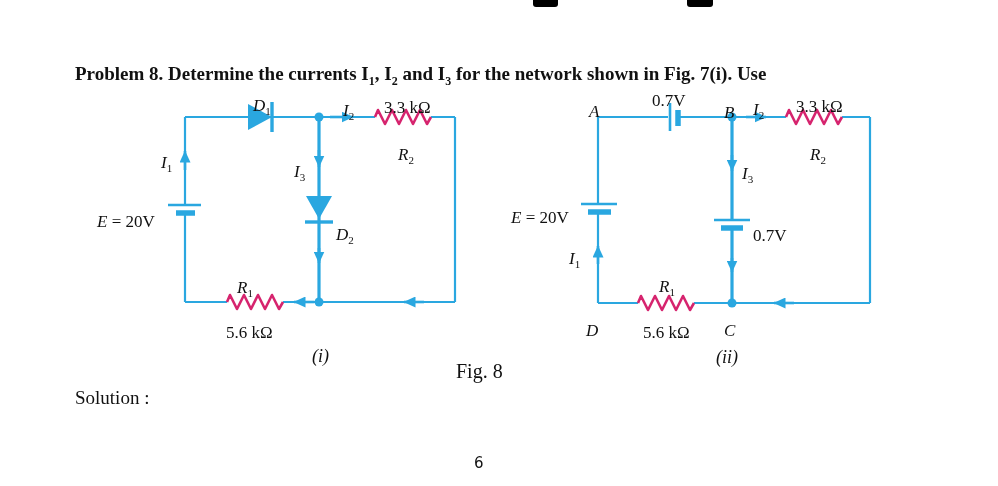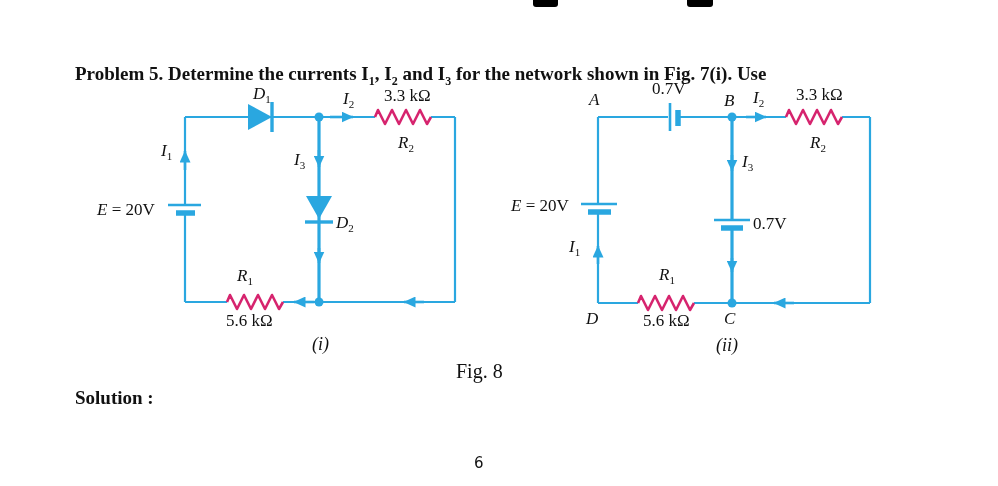--- a/index.html
+++ b/index.html
@@ -2,26 +2,26 @@
 <html style="--wire: #2aa7e0; --resistor: #d6246e; --ink: #111111;"><head>
 <meta charset="utf-8">
 <style>
   html,body{margin:0;padding:0;background:#ffffff;}
   #page{position:relative;width:998px;height:486px;background:#fff;overflow:hidden;
         font-family:"Liberation Serif", serif;color:var(--ink,#111);}
   .cutmark{position:absolute;background:#000;border-radius:0 0 3px 3px;}
   #heading{position:absolute;left:75px;top:6px;width:840px;font-weight:bold;
            font-size:19px;line-height:27px;white-space:pre-wrap;}
   #heading sub{font-size:12px;}
-  .lbl{position:absolute;font-size:17px;line-height:20px;white-space:pre;}
+  .lbl{position:absolute;font-size:17px;line-height:20px;white-space:pre;margin-top:12px;}
   .lbl sub{font-size:11px;line-height:10px;}
   .it{font-style:italic;}
   .caption{font-size:18px;font-style:italic;}
   #fig-caption{position:absolute;left:456px;top:360px;font-size:20px;}
-  #solution{position:absolute;left:75px;top:387px;font-size:19px;font-weight:bold;}
+  #solution{position:absolute;left:75px;top:387px;font-size:19px;font-weight:normal;}
   #page-number{position:absolute;left:474px;top:454px;font-size:15px;
                font-family:"DejaVu Sans", sans-serif;}
   svg{position:absolute;left:0;top:0;}
   .wire{stroke:var(--wire,#2aa7e0);stroke-width:2.2;fill:none;}
   .wire-mid{stroke:var(--wire,#2aa7e0);stroke-width:3.2;fill:none;}
   .plate-thin{stroke:var(--wire,#2aa7e0);stroke-width:2.6;fill:none;}
   .plate-thick{stroke:var(--wire,#2aa7e0);stroke-width:5.5;fill:none;}
   .diode{fill:var(--wire,#2aa7e0);}
   .diode-bar{stroke:var(--wire,#2aa7e0);stroke-width:3.4;fill:none;}
   .res{stroke:var(--resistor,#d6246e);stroke-width:2.6;fill:none;stroke-linejoin:round;}
@@ -30,21 +30,21 @@
 </style>
 </head>
 <body>
 
 <div id="page">
 
   <div class="cutmark" style="left:533px;top:0;width:25px;height:7px;"></div>
   <div class="cutmark" style="left:687px;top:0;width:26px;height:7px;"></div>
 
   <div id="heading">
-    <div><span>Problem 5. Determine the currents I</span><sub>1</sub><span>, I</span><sub>2</sub><span> and I</span><sub>3</sub><span> for the network shown in Fig. 7(i). Use</span></div>
+    <div><span>Problem 8. Determine the currents I</span><sub>1</sub><span>, I</span><sub>2</sub><span> and I</span><sub>3</sub><span> for the network shown in Fig. 7(i). Use</span></div>
   </div>
 
   <svg width="998" height="486" viewBox="0 0 998 486">
     <defs>
       <marker id="ah" markerUnits="userSpaceOnUse" markerWidth="13" markerHeight="11" refX="11.5" refY="5.5" orient="auto">
         <path d="M0,0 L12,5.5 L0,11 Z" fill="#2aa7e0"></path>
       </marker>
     </defs>
 
     <g>

